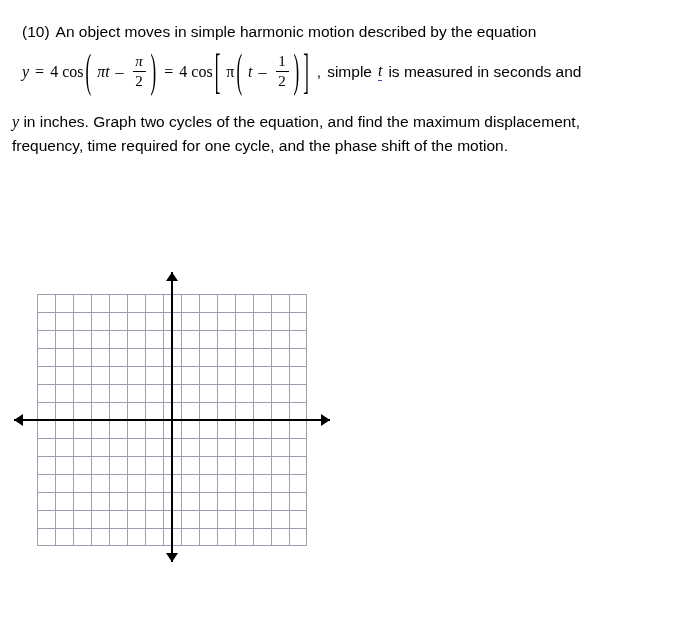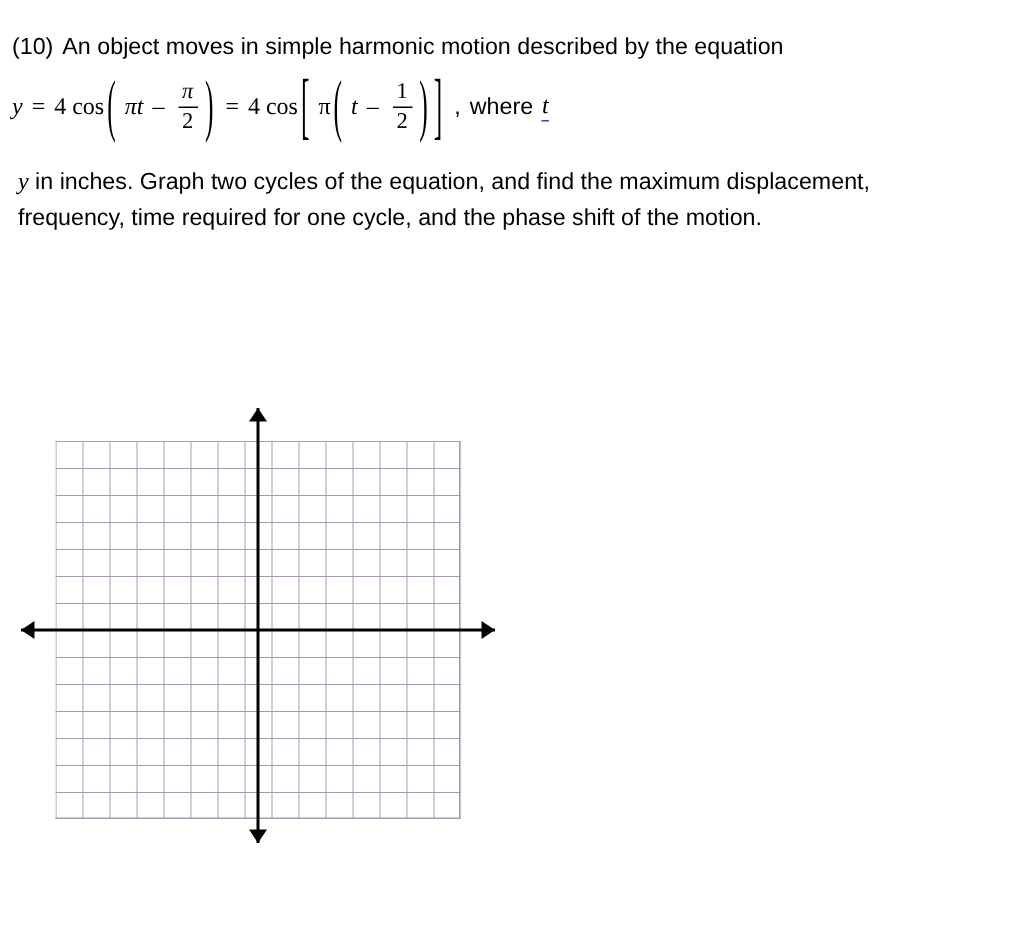--- a/index.html
+++ b/index.html
@@ -11,21 +11,21 @@
     width: 684px;
     height: 622px;
     font-family: "Liberation Sans", sans-serif;
     color: #000000;
     position: relative;
     overflow: hidden;
   }
 
   .problem {
     position: absolute;
-    left: 8px;
+    left: 22px;
     top: 22px;
     width: 644px;
   }
 
   .line1 {
     font-size: 15.5px;
     line-height: 20px;
     white-space: nowrap;
   }
 
@@ -258,24 +258,25 @@
     <span class="frac">
       <span class="num upright">1</span>
       <span class="bar"></span>
       <span class="den">2</span>
     </span>
     <span class="paren">)</span>
     <span class="brack">]</span>
     <span class="sp3"></span>
     <span class="tail">,</span>
     <span class="sp3"></span>
-    <span class="tail">where</span>
+    <span class="tail">simple</span>
     <span class="sp3"></span>
     <span class="underline-t">t</span>
     <span class="sp3"></span>
+    <span class="tail">is measured in seconds and</span>
   </div>
 </div>
 
 <div class="para">
   <span class="var">y</span><span> in inches. Graph two cycles of the equation, and find the maximum displacement, frequency, time required for one cycle, and the phase shift of the motion.</span>
 </div>
 
 <div class="graph-wrap">
   <div class="grid">
     <div class="cell-layer"></div>

